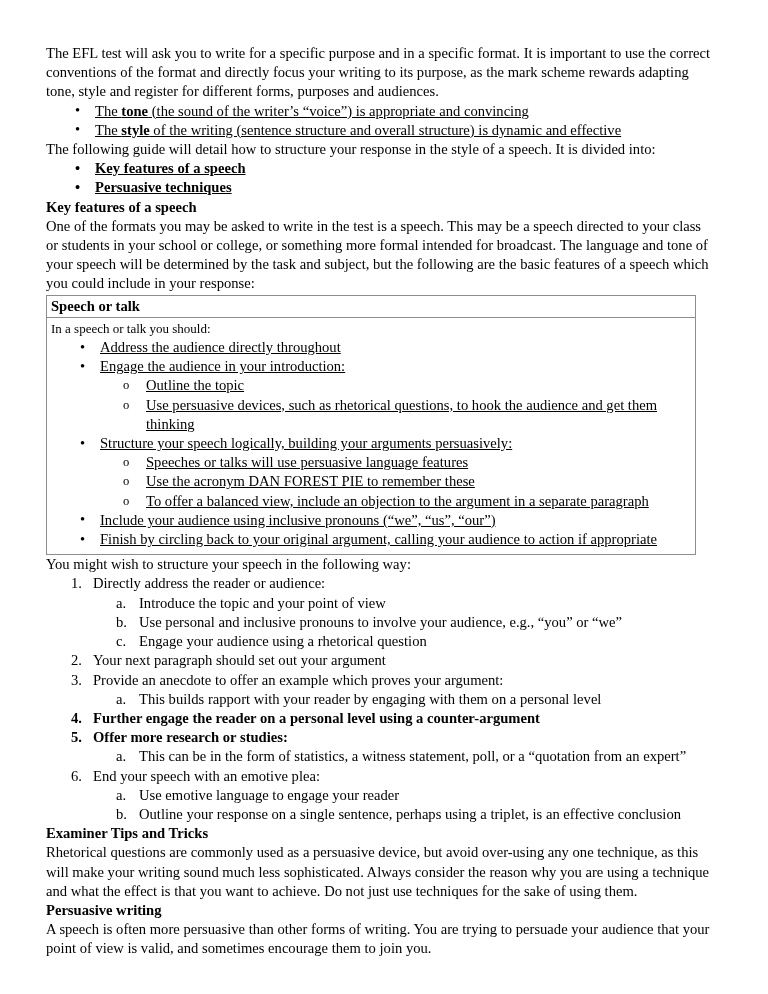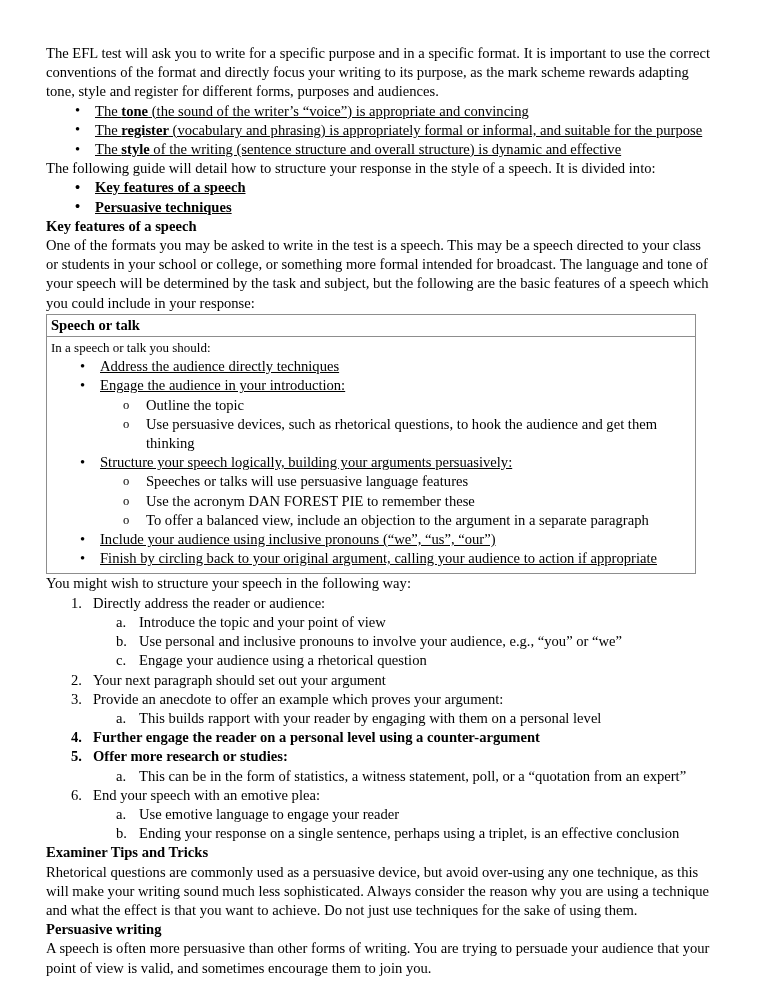--- a/index.html
+++ b/index.html
@@ -59,20 +59,21 @@
     line-height: 19.2px;
   }
   ul.bullets.bold > li {
     font-weight: bold;
   }
   
   ul.circles {
     list-style: none;
     margin: 0;
     padding: 0;
+    text-decoration: underline;
   }
   ul.circles > li {
     position: relative;
     font-size: 14.6px;
     line-height: 19.2px;
     padding-left: 95px;
     margin: 0;
   }
   ul.circles > li::before {
     content: "o";
@@ -152,42 +153,41 @@
 </head>
 <body>
 
 <div class="page">
 
   <p class="para">The EFL test will ask you to write for a specific purpose and in a specific format. It is important to use the correct conventions of the format and directly focus your writing to its purpose, as the mark scheme rewards adapting tone, style and register for different forms, purposes and audiences.</p>
 
 
   <ul class="bullets">
     <li><span>The </span><b>tone</b><span> (the sound of the writer’s “voice”) is appropriate and convincing</span></li>
-    <li><span>The </span><b>register</b><span> (vocabulary and phrasing) is appropriately formal or informal, and suitable for the purpose</span></li>
     <li><span>The </span><b>style</b><span> of the writing (sentence structure and overall structure) is dynamic and effective</span></li>
   </ul>
 
   <p class="para">The following guide will detail how to structure your response in the style of a speech. It is divided into:</p>
 
   <ul class="bullets bold">
     <li>Key features of a speech</li>
     <li>Persuasive techniques</li>
   </ul>
 
   <p class="heading">Key features of a speech</p>
 
   <p class="para">One of the formats you may be asked to write in the test is a speech. This may be a speech directed to your class or students in your school or college, or something more formal intended for broadcast. The language and tone of your speech will be determined by the task and subject, but the following are the basic features of a speech which you could include in your response:</p>
 
   <div class="speech-box">
     <div class="speech-box-header">Speech or talk</div>
     <div class="speech-box-body">
       <p class="para">In a speech or talk you should:</p>
 
       <ul class="bullets">
-        <li>Address the audience directly techniques</li>
+        <li>Address the audience directly throughout</li>
         <li>Engage the audience in your introduction:</li>
       </ul>
       <ul class="circles">
         <li>Outline the topic</li>
         <li>Use persuasive devices, such as rhetorical questions, to hook the audience and get them thinking</li>
       </ul>
       <ul class="bullets">
         <li>Structure your speech logically, building your arguments persuasively:</li>
       </ul>
       <ul class="circles">
@@ -224,21 +224,21 @@
     <li>Offer more research or studies:</li>
   </ol>
   <ol class="letters">
     <li>This can be in the form of statistics, a witness statement, poll, or a “quotation from an expert”</li>
   </ol>
   <ol class="numbers" style="counter-reset: numitem 5;">
     <li>End your speech with an emotive plea:</li>
   </ol>
   <ol class="letters">
     <li>Use emotive language to engage your reader</li>
-    <li>Ending your response on a single sentence, perhaps using a triplet, is an effective conclusion</li>
+    <li>Outline your response on a single sentence, perhaps using a triplet, is an effective conclusion</li>
   </ol>
 
   <p class="heading">Examiner Tips and Tricks</p>
   <p class="para">Rhetorical questions are commonly used as a persuasive device, but avoid over-using any one technique, as this will make your writing sound much less sophisticated. Always consider the reason why you are using a technique and what the effect is that you want to achieve. Do not just use techniques for the sake of using them.</p>
 
   <p class="heading">Persuasive writing</p>
   <p class="para">A speech is often more persuasive than other forms of writing. You are trying to persuade your audience that your point of view is valid, and sometimes encourage them to join you.</p>
 
 </div>
 

